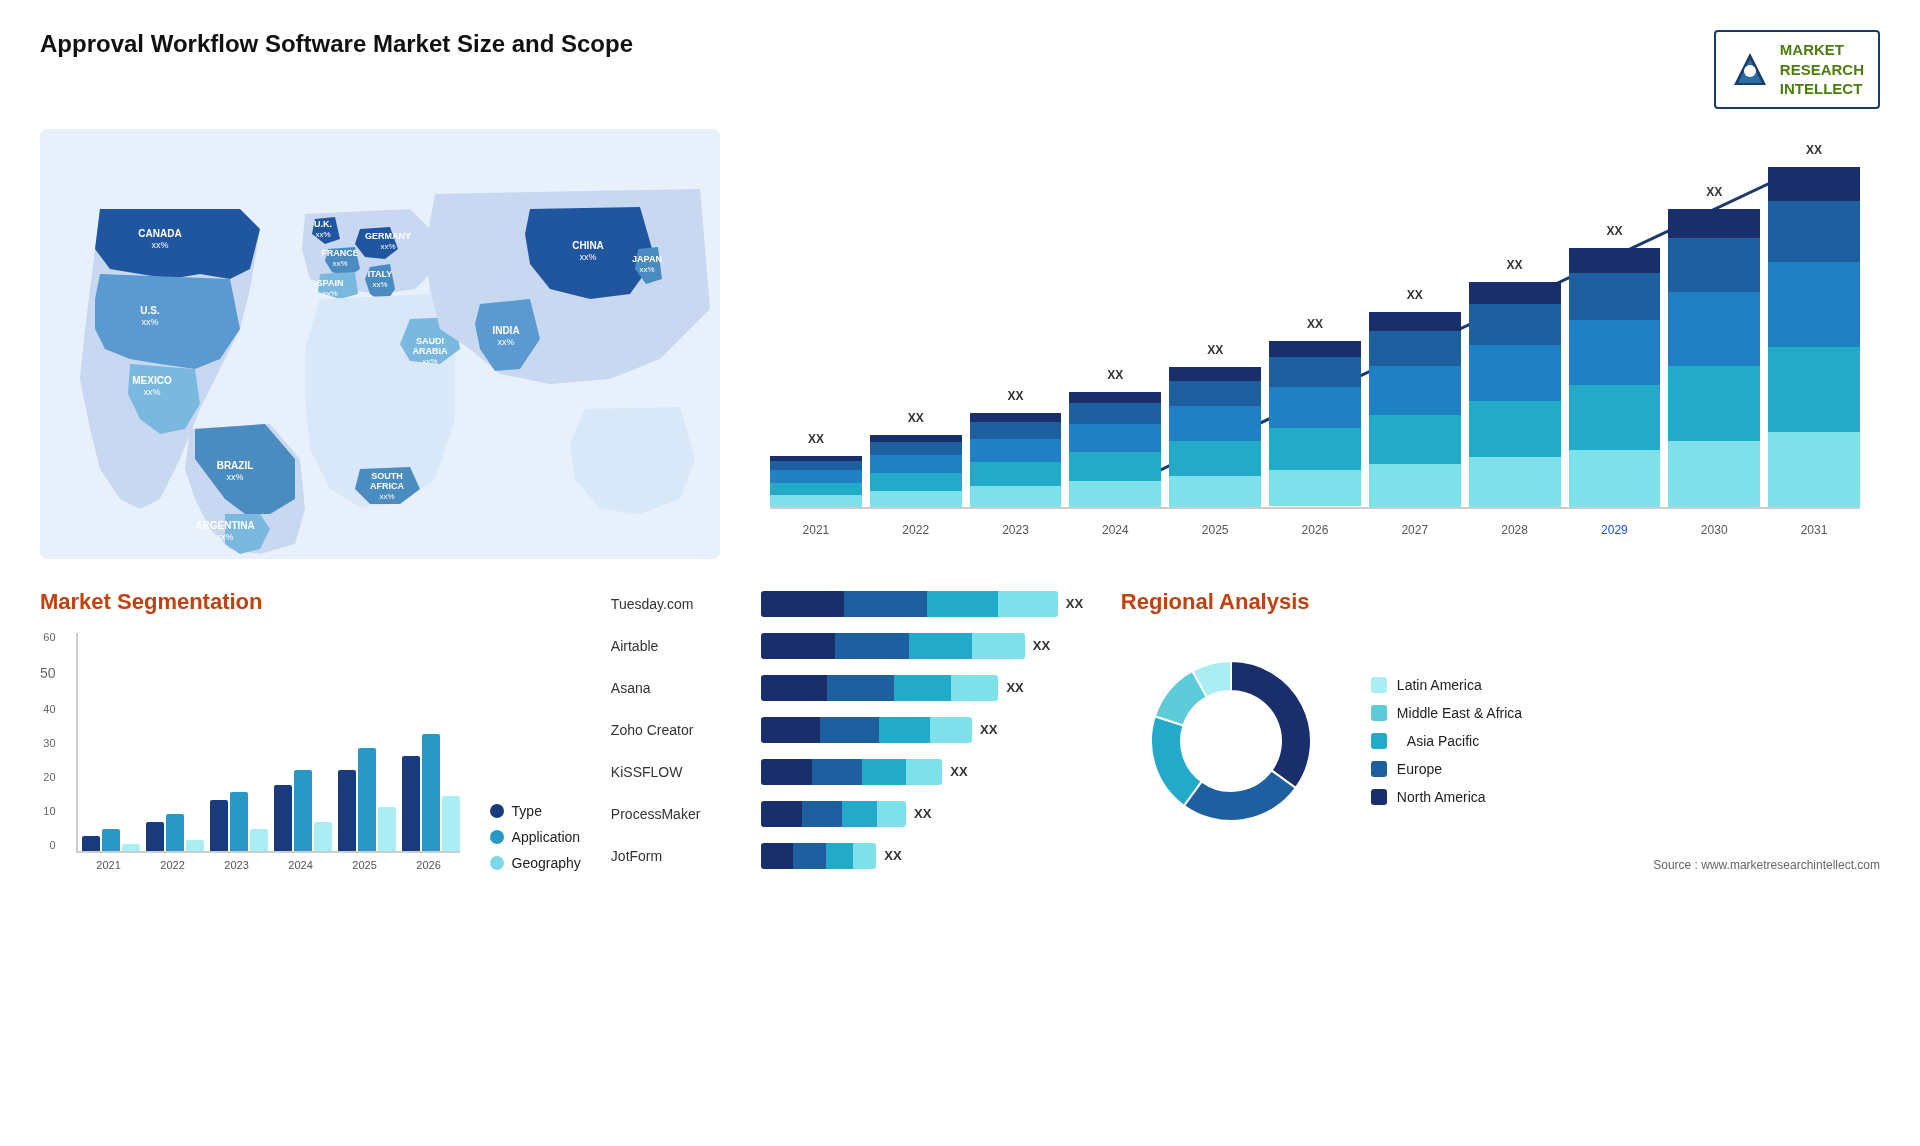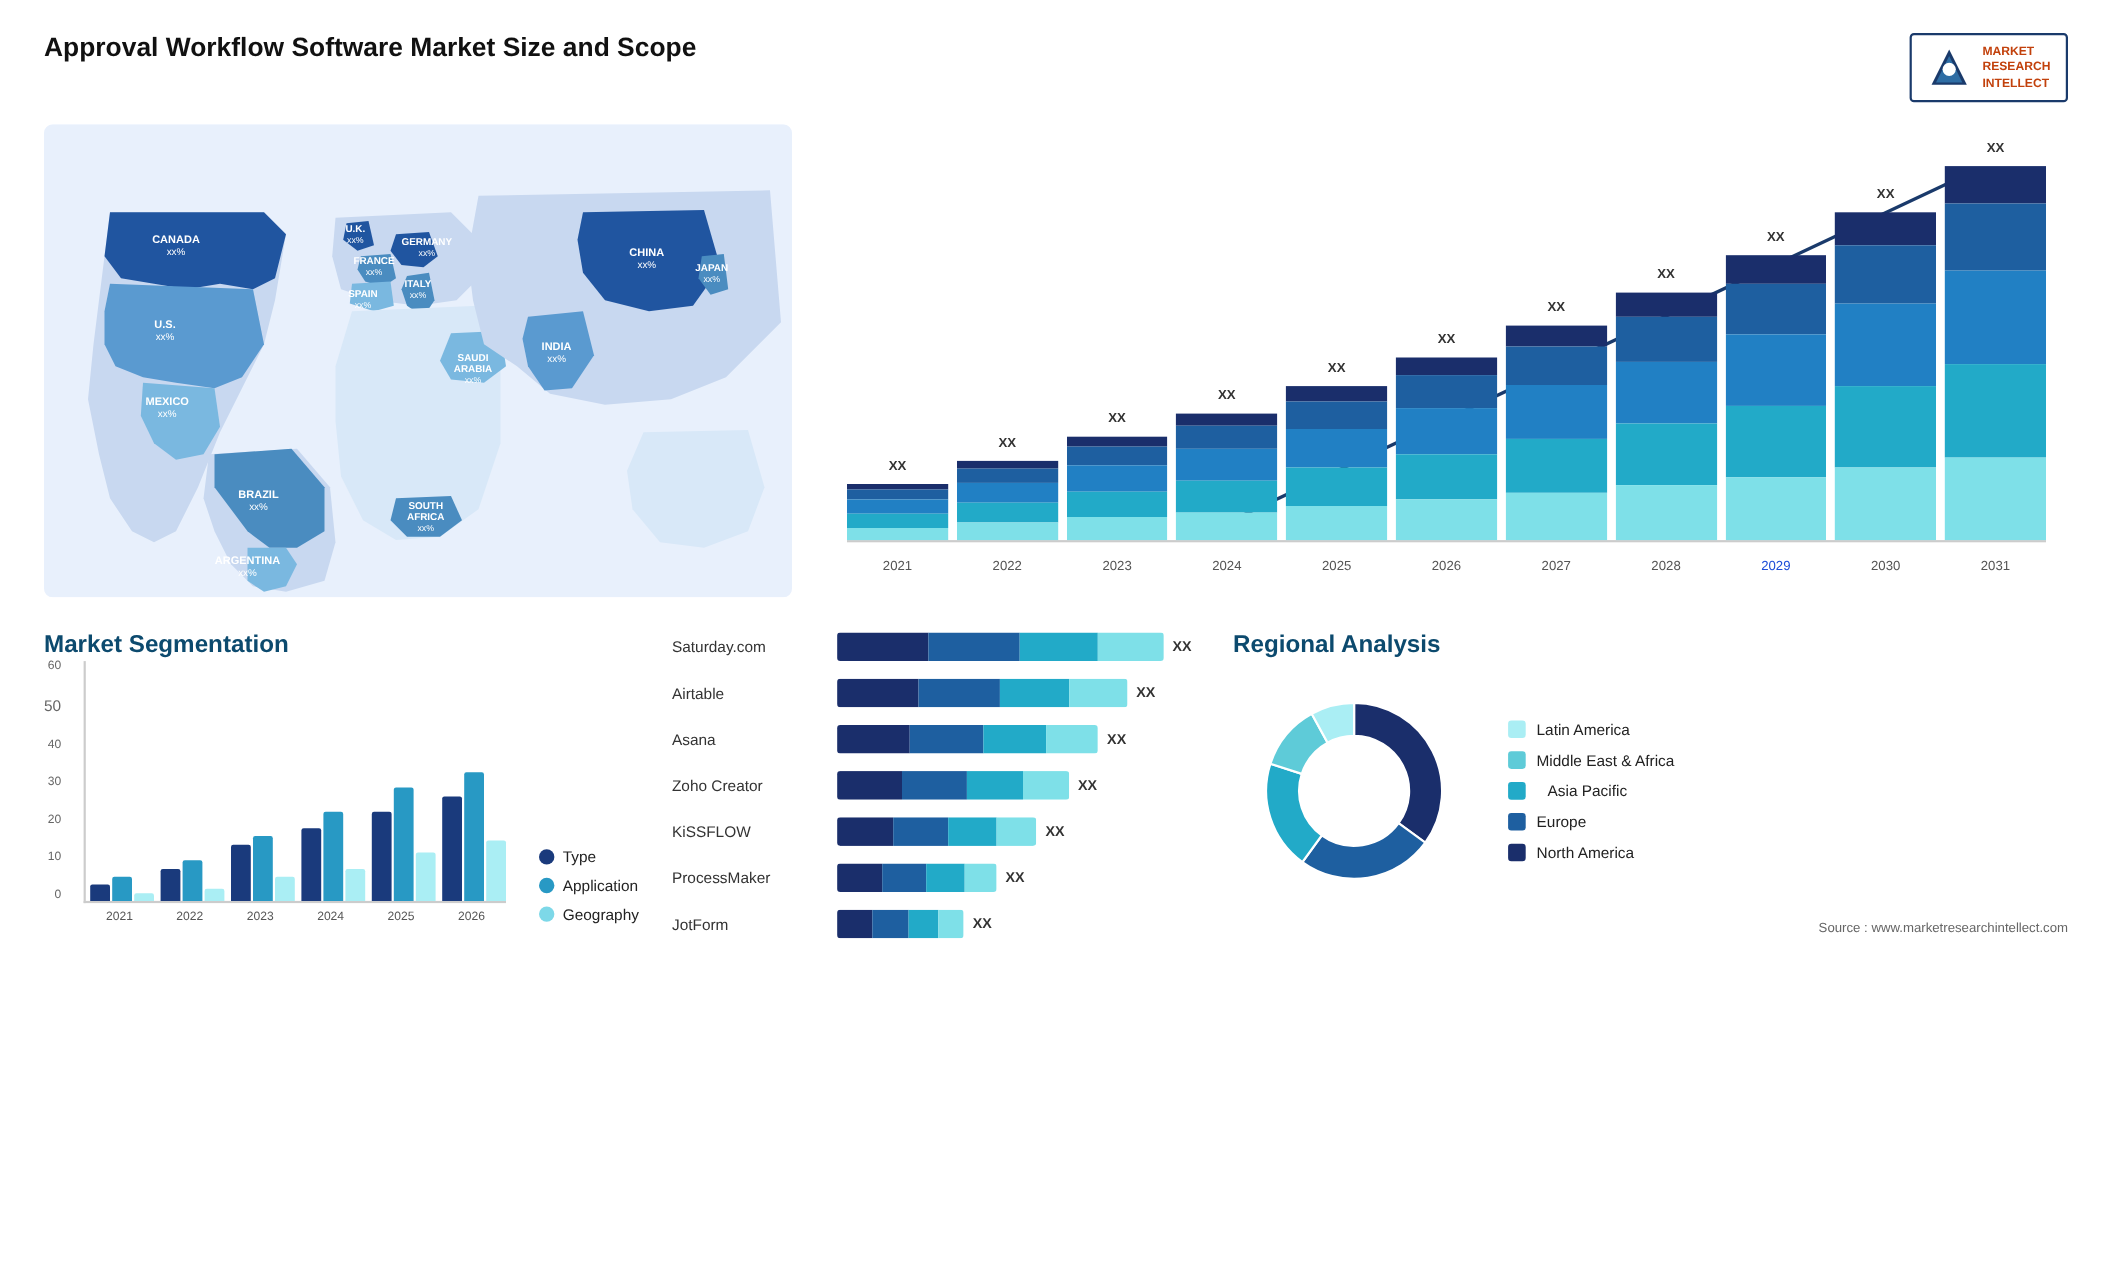--- a/index.html
+++ b/index.html
@@ -30,23 +30,23 @@
       gap: 10px;
       border: 2px solid #1a3a6b;
       padding: 8px 14px;
       border-radius: 4px;
     }
     .logo-icon {
       width: 40px;
       height: 40px;
     }
     .logo-text {
-      font-size: 11px;
+      font-size: 15px;
       font-weight: 700;
-      color: #c2410c;
+      color: #4d7c0f;
       line-height: 1.3;
       text-transform: uppercase;
     }
 
     
     .top-section {
       display: flex;
       gap: 30px;
       margin-bottom: 30px;
     }
@@ -96,22 +96,22 @@
       gap: 30px;
     }
 
     
     .seg-section {
       flex: 0 0 480px;
     }
     .section-title {
       font-size: 22px;
       font-weight: 700;
-      margin-bottom: 0;
-      color: #0c4a6e;
+      margin-bottom: 16px;
+      color: #c2410c;
     }
     .seg-chart-area {
       display: flex;
       gap: 20px;
       align-items: flex-end;
     }
     .seg-bars {
       display: flex;
       align-items: flex-end;
       gap: 4px;
@@ -497,21 +497,21 @@
             <div style="width: 14px; height: 14px; border-radius: 50%; background: rgb(125, 216, 232);"></div>
             <span>Geography</span>
           </div>
         </div>
     </div>
   </div>
 
   <div class="players-section">
     <div id="players-list">
     <div class="player-row">
-          <div class="player-name">Saturday.com</div>
+          <div class="player-name">Tuesday.com</div>
           <div style="flex: 1 1 0%; height: 30px; display: flex; align-items: center;">
             <div style="height: 26px; width: 90%; border-radius: 3px; display: flex; overflow: hidden;">
               <div style="flex: 0.28 1 0%; background: rgb(26, 46, 107);"></div>
               <div style="flex: 0.28 1 0%; background: rgb(30, 95, 160);"></div>
               <div style="flex: 0.24 1 0%; background: rgb(34, 170, 200);"></div>
               <div style="flex: 0.2 1 0%; background: rgb(126, 224, 232);"></div>
             </div>
             <span style="margin-left: 8px; font-size: 13px; font-weight: 700; color: rgb(51, 51, 51);">XX</span>
           </div>
         </div>

